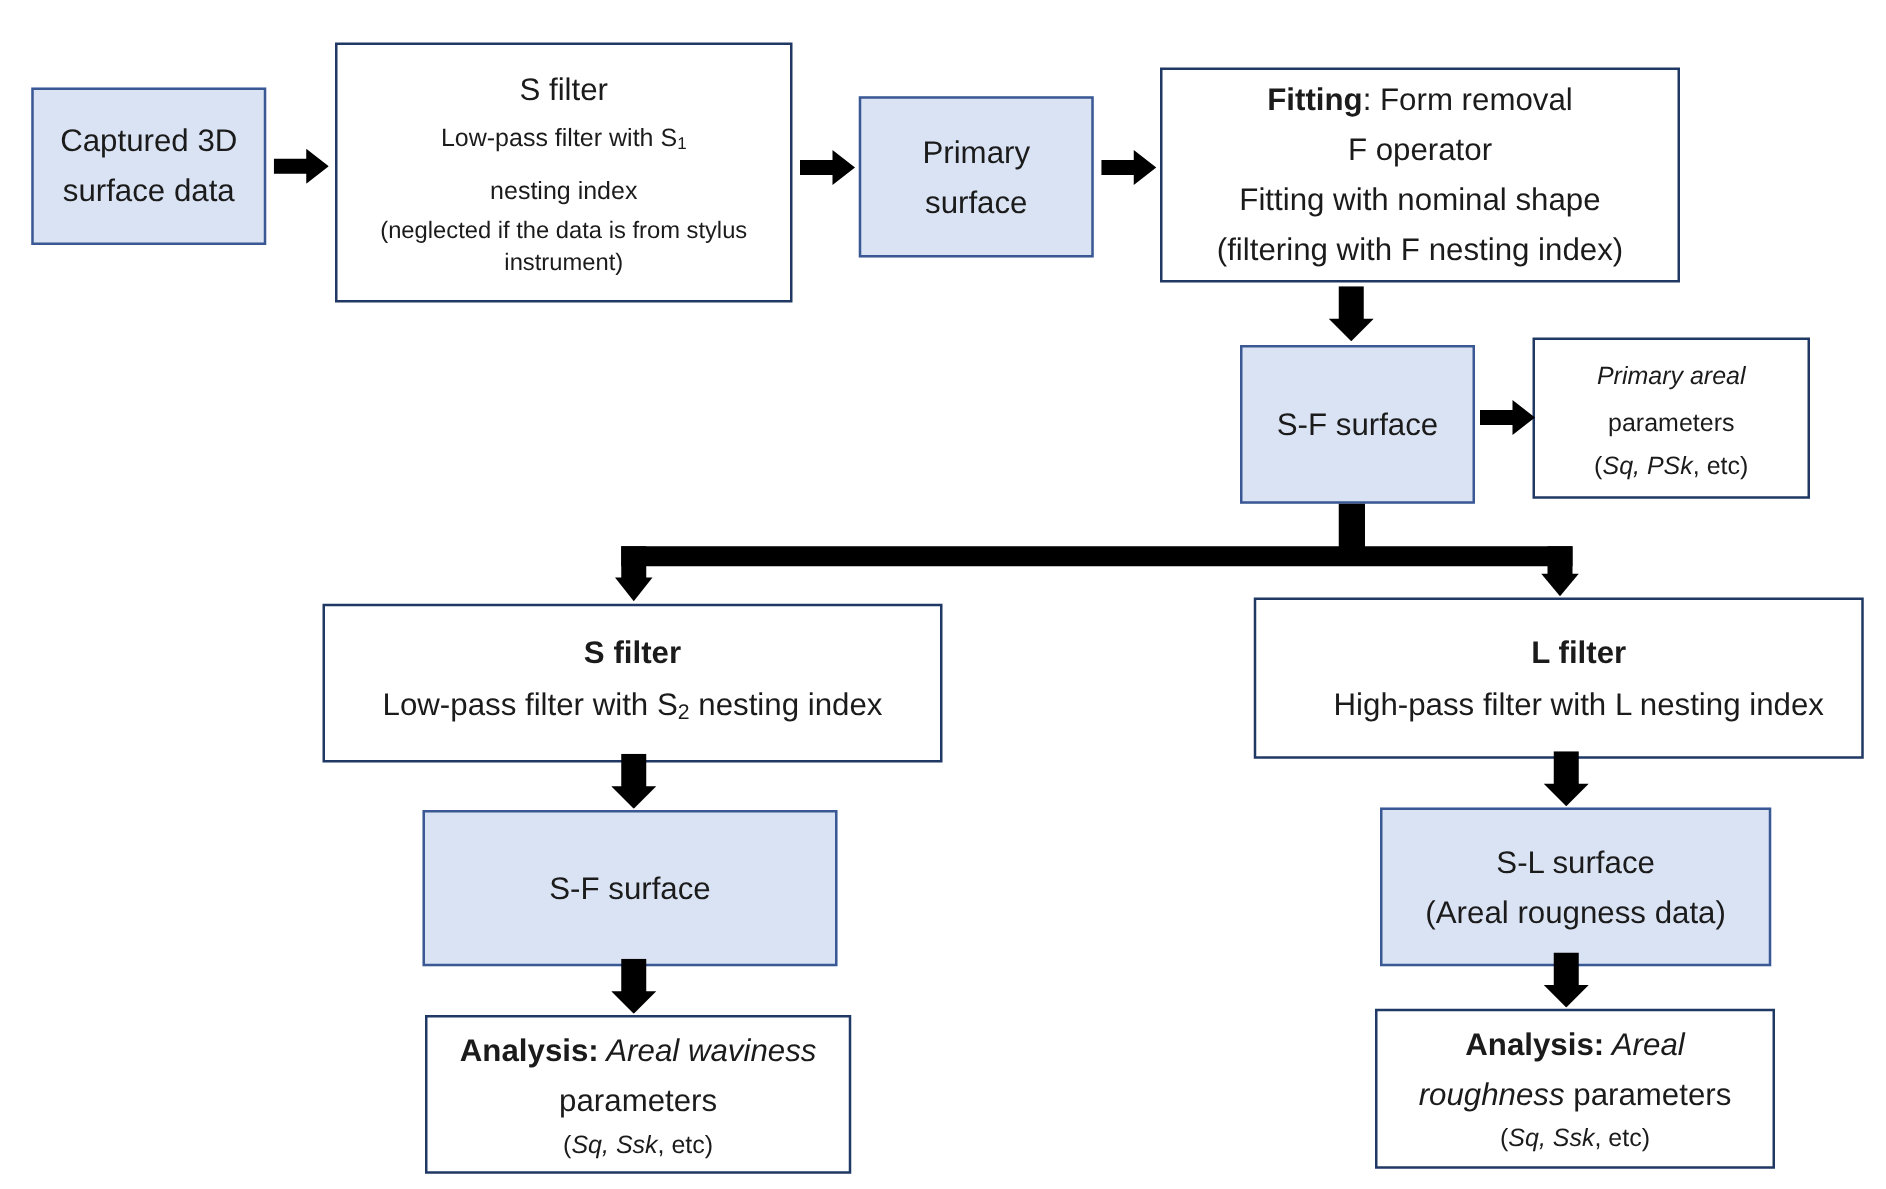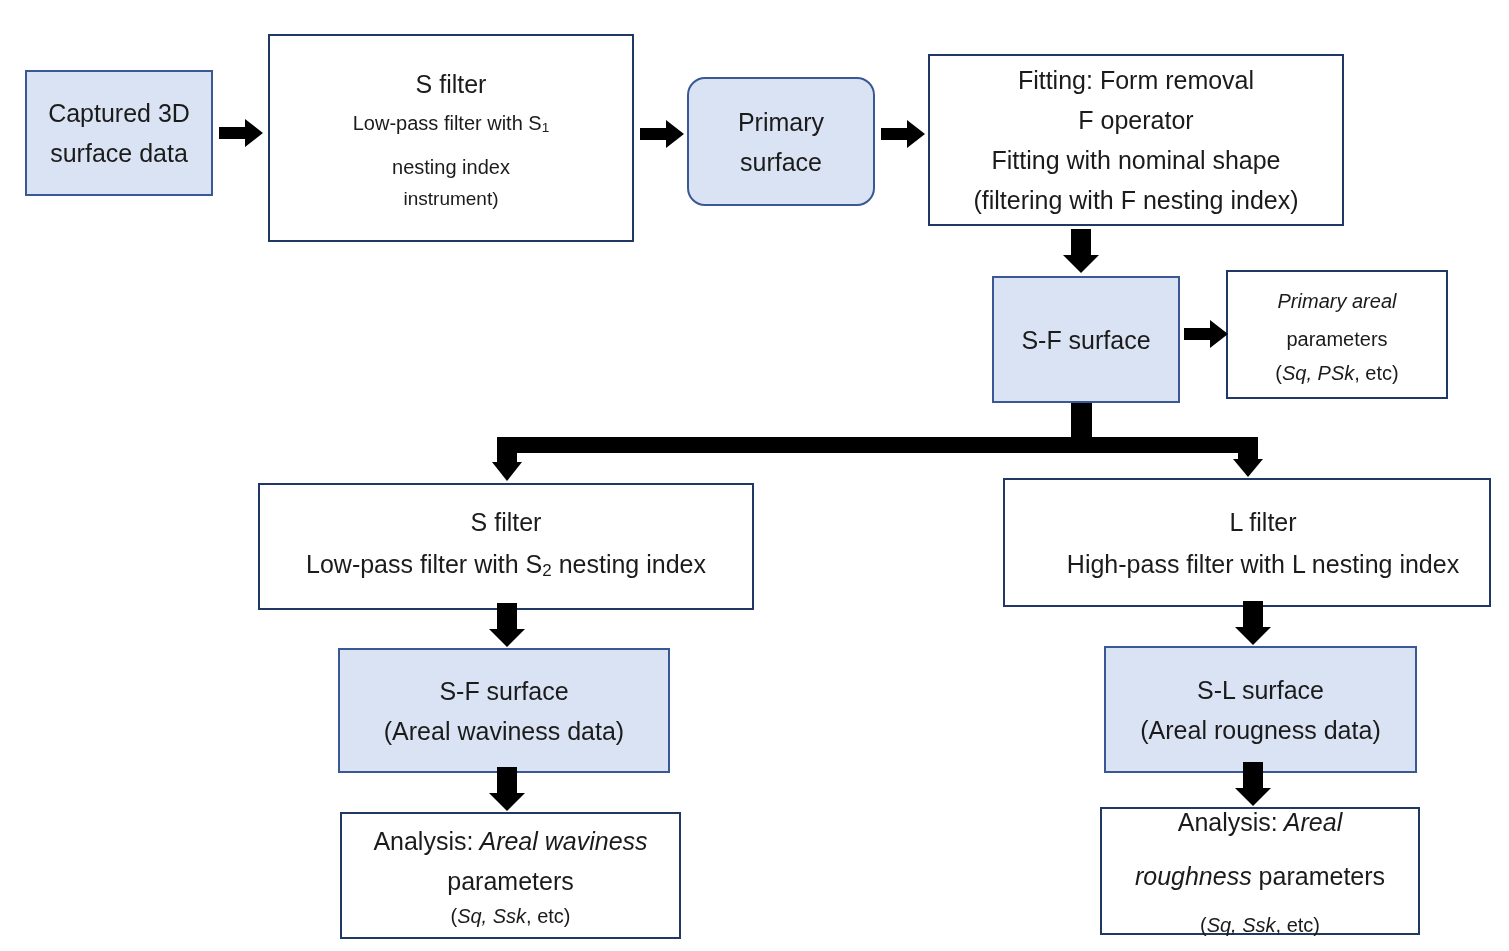--- a/index.html
+++ b/index.html
@@ -21,44 +21,45 @@
     justify-content: center;
     text-align: center;
   }
   .blue  { background: #dae3f3; border: 2px solid #3a5894; }
   .white { background: #ffffff; border: 2px solid #1f3864; }
   .t  { font-size: 25px; line-height: 40px; white-space: nowrap; }
   .t38 { font-size: 20px; line-height: 38px; white-space: nowrap; }
   .t42 { font-size: 25px; line-height: 42px; white-space: nowrap; }
   .small { font-size: 19px; line-height: 26px; white-space: nowrap; }
   .small30 { font-size: 20px; line-height: 30px; white-space: nowrap; }
-  .b { font-weight: normal; }
+  .b { font-weight: bold; }
   .i { font-style: italic; }
   sub.nest { font-size: 0.68em; vertical-align: -0.18em; }
   .arr { position: absolute; }
   .arr svg { display: block; }
 </style>
 </head>
 <body>
 
 <div id="canvas">
 
   <div class="box blue" style="left:25px; top:70px; width:188px; height:126px;">
     <div class="t">Captured 3D</div>
     <div class="t">surface data</div>
   </div>
 
   <div class="box white" style="left:268px; top:34px; width:366px; height:208px;">
     <div class="t">S filter</div>
     <div class="t38"><span>Low-pass filter with S</span><sub class="nest">1</sub></div>
     <div class="t38">nesting index</div>
+    <div class="small">(neglected if the data is from stylus</div>
     <div class="small">instrument)</div>
   </div>
 
-  <div class="box blue" style="left:687px; top:77px; width:188px; height:129px;border-radius:18px;">
+  <div class="box blue" style="left:687px; top:77px; width:188px; height:129px;">
     <div class="t">Primary</div>
     <div class="t">surface</div>
   </div>
 
   <div class="box white" style="left:928px; top:54px; width:416px; height:172px;">
     <div class="t"><span class="b">Fitting</span><span>: Form removal</span></div>
     <div class="t">F operator</div>
     <div class="t">Fitting with nominal shape</div>
     <div class="t">(filtering with F nesting index)</div>
   </div>
@@ -78,35 +79,34 @@
     <div class="t42"><span>Low-pass filter with S</span><sub class="nest">2</sub><span> nesting index</span></div>
   </div>
 
   <div class="box white" style="left:1003px; top:478px; width:488px; height:129px;padding-left:32px;">
     <div class="t42 b">L filter</div>
     <div class="t42">High-pass filter with L nesting index</div>
   </div>
 
   <div class="box blue" style="left:338px; top:648px; width:332px; height:125px;">
     <div class="t">S-F surface</div>
-    <div class="t">(Areal waviness data)</div>
   </div>
 
   <div class="box blue" style="left:1104px; top:646px; width:313px; height:127px;">
     <div class="t">S-L surface</div>
     <div class="t">(Areal rougness data)</div>
   </div>
 
   <div class="box white" style="left:340px; top:812px; width:341px; height:127px;">
     <div class="t"><span class="b">Analysis:</span><span class="i"> Areal waviness</span></div>
     <div class="t">parameters</div>
     <div class="small30"><span>(</span><span class="i">Sq, Ssk</span><span>, etc)</span></div>
   </div>
 
-  <div class="box white" style="left:1100px; top:807px; width:320px; height:128px;gap:14px;">
+  <div class="box white" style="left:1100px; top:807px; width:320px; height:128px;">
     <div class="t"><span class="b">Analysis:</span><span class="i"> Areal</span></div>
     <div class="t"><span class="i">roughness</span><span> parameters</span></div>
     <div class="small30"><span>(</span><span class="i">Sq, Ssk</span><span>, etc)</span></div>
   </div>
 
   <div class="arr" style="left:219px; top:119px;">
     <svg width="44" height="28">
         <polygon points="0,8 26,8 26,0 44,14 26,28 26,20 0,20" fill="#000000"></polygon>
       </svg>
   </div>

